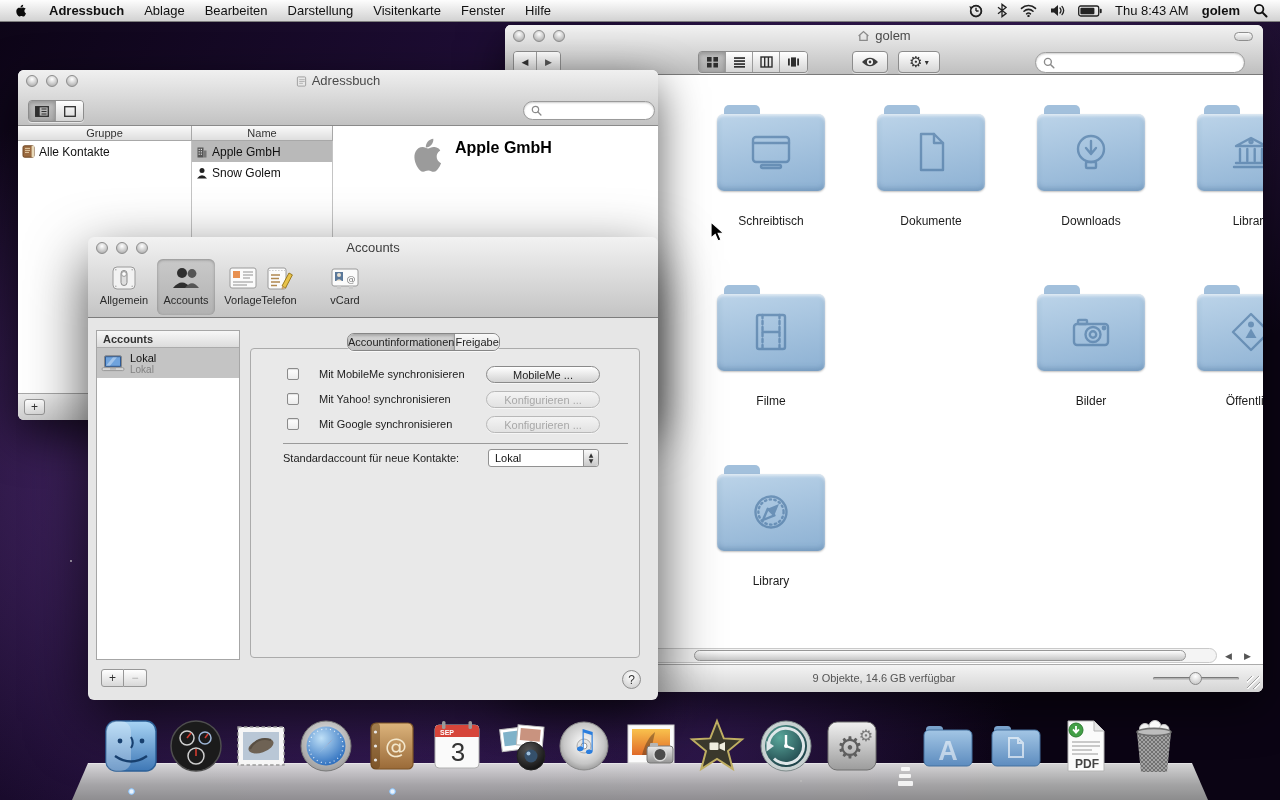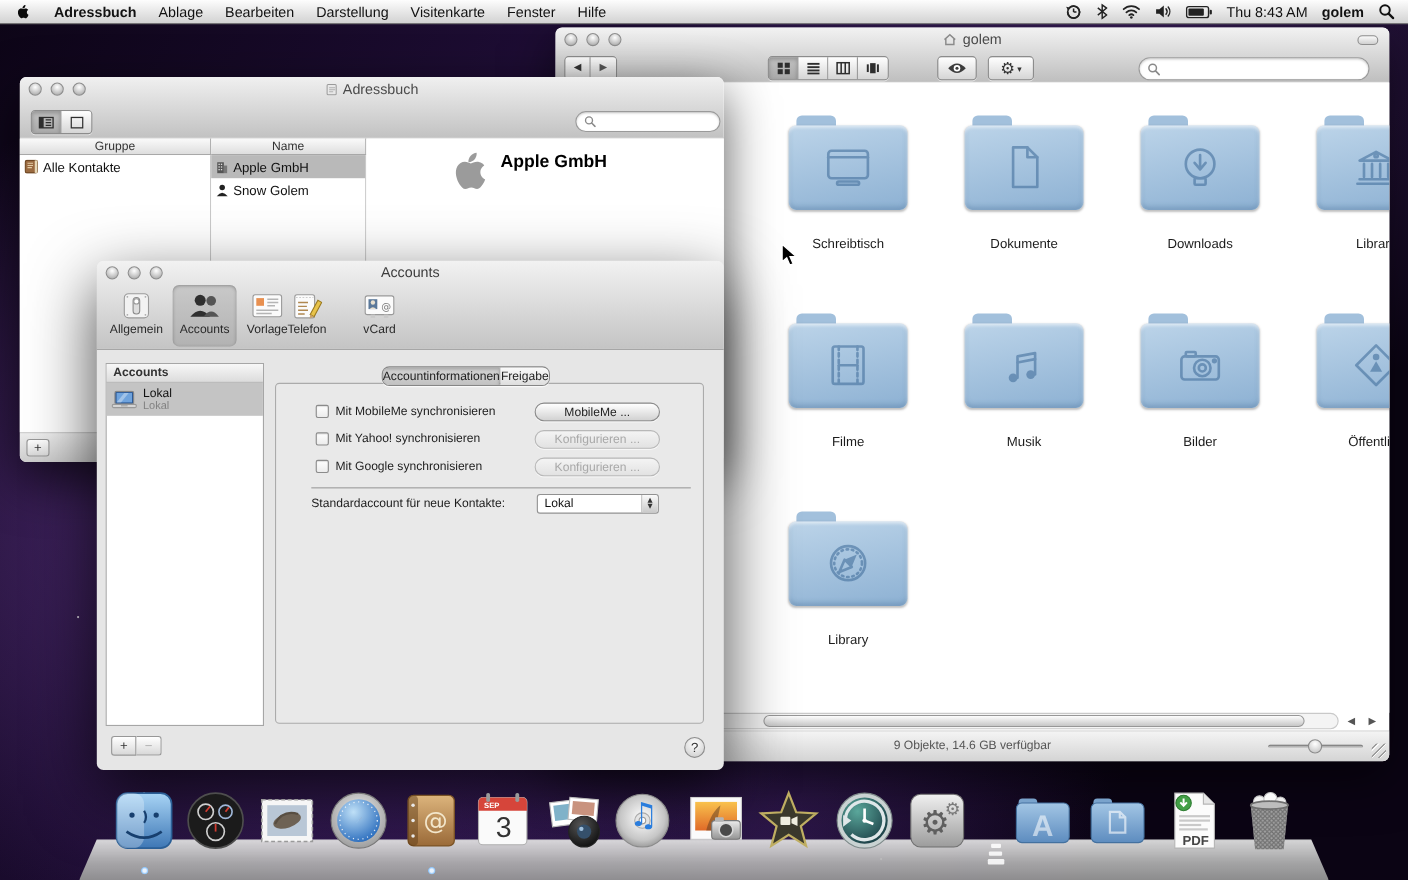--- a/index.html
+++ b/index.html
@@ -114,21 +114,21 @@
 #aclist .t1{font-size:11px;color:#111;line-height:12px}
 #aclist .t2{font-size:10px;color:#828282;line-height:11px}
 #acbox{position:absolute;left:162px;top:111px;width:390px;height:310px;border:1px solid #ababab;border-radius:4px;
  background:#e9e9e9}
 .tabs{position:absolute;left:259px;top:96px;display:flex;border:1px solid #868686;border-radius:7px;overflow:hidden;
  height:18px;box-shadow:0 1px 0 rgba(255,255,255,.7)}
 .tabs>div{font-size:11px;color:#222;display:flex;align-items:center;justify-content:center;padding:0 0;
  background:linear-gradient(#fafafa,#dedede);border-right:1px solid #979797}
 .tabs>div:last-child{border-right:none}
 .tabs>div.sel{background:linear-gradient(#d6d6d6,#c2c2c2);box-shadow:inset 0 2px 3px rgba(0,0,0,.22)}
-.syncrow{position:absolute;left:199px;display:flex;align-items:center;gap:6px;font-size:11px;color:#1c1c1c}
+.syncrow{position:absolute;left:199px;display:flex;align-items:center;gap:20px;font-size:11px;color:#1c1c1c}
 .cb{width:12px;height:12px;border:1px solid #8b8b8b;border-radius:2px;background:linear-gradient(#fff,#ececec);
  box-shadow:inset 0 1px 1px rgba(0,0,0,.12)}
 .mmbtn{position:absolute;width:114px;height:17px;border-radius:9px;border:1px solid #8a8a8a;font-size:11px;color:#222;
  background:linear-gradient(#fff,#d2d2d2);display:flex;align-items:center;justify-content:center;box-shadow:0 1px 0 rgba(255,255,255,.6)}
 .mmbtn.dis{color:#a8a8a8;border-color:#b8b8b8;background:linear-gradient(#f4f4f4,#e2e2e2)}
 #acdiv{position:absolute;left:195px;top:206px;width:345px;height:1px;background:#9a9a9a}
 #defrow{position:absolute;left:162px;top:215px;width:390px;font-size:11px;color:#1c1c1c}
 #defsel{position:absolute;left:238px;top:-3px;width:111px;height:18px;background:#fff;border:1px solid #919191;
  border-radius:3px;font-size:11px;color:#111;display:flex;align-items:center;padding-left:6px}
 #defstep{position:absolute;right:0;top:0;bottom:0;width:15px;border-left:1px solid #919191;border-radius:0 3px 3px 0;
@@ -295,33 +295,20 @@
           <div class="tab"></div>
           <div class="fbody"></div>
         <svg width="46" height="46" viewBox="0 0 46 46" class="fglyph">
             <rect x="9" y="6" width="28" height="34" rx="2"></rect>
             <path d="M14.5 6 V40 M31.5 6 V40" stroke-dasharray="3.2 2.8"></path>
             <path d="M14.5 23 H31.5"></path>
           </svg>
         </div>
       <div class="flabel">Filme</div>
     </div>
-    <div class="fold" style="left:351px;top:210px">
-      <div class="ficon">
-          <div class="tab"></div>
-          <div class="fbody"></div>
-        <svg width="46" height="46" viewBox="0 0 46 46" class="fglyph">
-            <path d="M17 34.5 V15 L33 12 V31.5"></path>
-            <path d="M17 20.5 L33 17.5"></path>
-            <circle cx="13" cy="34.5" r="4" fill="#44709d" stroke="none"></circle>
-            <circle cx="29" cy="31.5" r="4" fill="#44709d" stroke="none"></circle>
-          </svg>
-        </div>
-      <div class="flabel">Musik</div>
-    </div>
     <div class="fold" style="left:511px;top:210px">
       <div class="ficon">
           <div class="tab"></div>
           <div class="fbody"></div>
         <svg width="46" height="46" viewBox="0 0 46 46" class="fglyph">
             <rect x="10" y="11" width="9" height="4" rx="1"></rect>
             <rect x="6" y="15" width="34" height="21" rx="3"></rect>
             <circle cx="25" cy="25.5" r="7.5"></circle>
             <circle cx="25" cy="25.5" r="3.2"></circle>
             <circle cx="36" cy="19" r="1.2"></circle>

